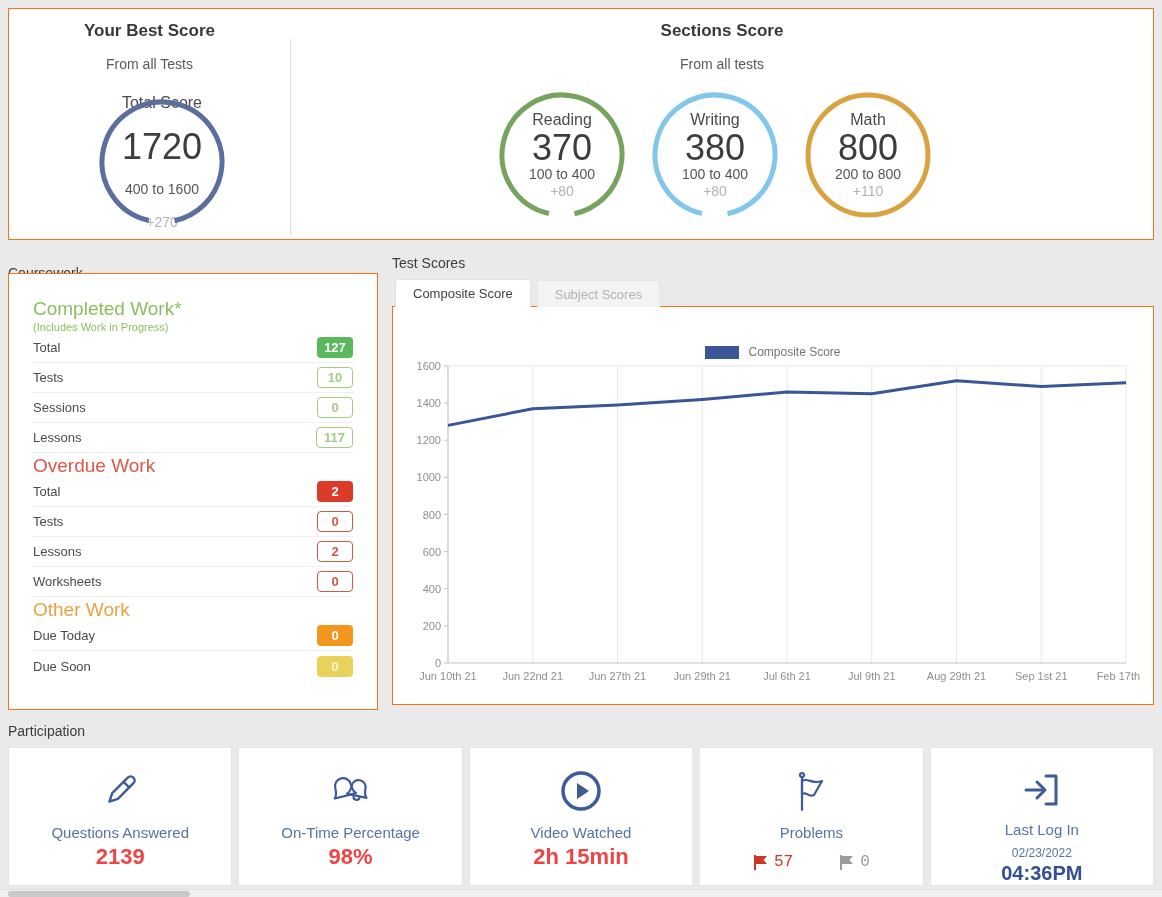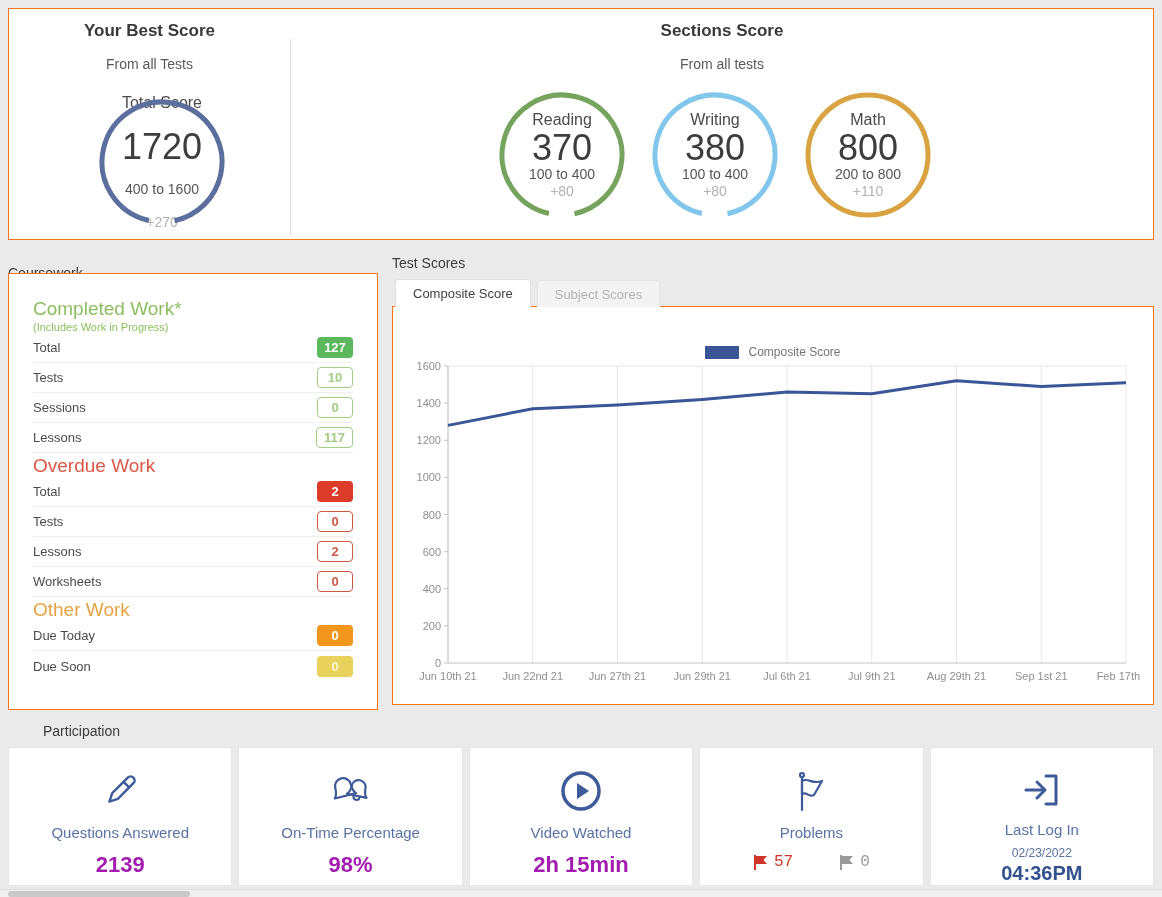--- a/index.html
+++ b/index.html
@@ -55,21 +55,21 @@
   .legend-swatch { width:34px; height:13px; }
   .legend-text { font-size:12px; color:#757575; }
   #chart-svg { position:absolute; left:10px; top:50px; }
   #chart-svg text { font-family:"Liberation Sans", sans-serif; font-size:11px; fill:#8f8f8f; }
 
   
   .part-row { position:absolute; left:8px; top:747px; width:1146px; height:139px; display:flex; gap:6px; }
   .part-card { flex:1; background:#fff; border:1px solid #e5e5e5; display:flex; flex-direction:column; align-items:center; padding-top:18px; }
   .part-icon { height:50px; display:flex; align-items:center; }
   .part-label { font-size:15px; color:#5873a3; margin-top:8px; }
-  .part-value { font-size:22px; font-weight:bold; color:#a21caf; margin-top:11px; }
+  .part-value { font-size:22px; font-weight:bold; color:#ef4444; margin-top:3px; }
   .flags-row { display:flex; gap:46px; margin-top:12px; align-items:center;font-family:Liberation Mono, monospace; }
   .flag-group { display:flex; align-items:center; gap:6px; font-size:16px; }
   .flag-red-text { color:#cc3527; }
   .flag-gray-text { color:#9b9b9b; }
   .part-date { font-size:12px; color:#5873a3; margin-top:8px; }
   .part-time { font-size:20px; font-weight:bold; color:#33518e; margin-top:2px; }
 
   
   .hscroll { position:absolute; left:0; top:889px; width:1162px; height:8px; background:#f0f0f0; border-top:1px solid #e0e0e0; }
   .hscroll-thumb { position:absolute; left:8px; top:1px; width:182px; height:6px; background:#c9c9c9; border-radius:3px; }
@@ -222,21 +222,21 @@
       <text x="299.25" y="323" text-anchor="middle">Jun 29th 21</text>
       <text x="384" y="323" text-anchor="middle">Jul 6th 21</text>
       <text x="468.75" y="323" text-anchor="middle">Jul 9th 21</text>
       <text x="553.5" y="323" text-anchor="middle">Aug 29th 21</text>
       <text x="638.25" y="323" text-anchor="middle">Sep 1st 21</text>
       <text x="723" y="323" text-anchor="middle">Feb 17th 22</text>
       <polyline points="45,68.39999999999998 129.75,51.69375000000002 214.5,47.98124999999999 299.25,42.41250000000002 384,34.98750000000001 468.75,36.84375 553.5,23.850000000000023 638.25,29.41874999999999 723,25.70625000000001" fill="none" stroke="#3a5697" stroke-width="3" stroke-linejoin="round"></polyline>
     </svg>
 </div>
 
-<div class="section-label" style="left:8px; top:723px;margin-left:35px;">Participation</div>
+<div class="section-label" style="left:8px; top:723px;">Participation</div>
 <div class="part-row">
 
   <div class="part-card">
     <div class="part-icon">
       <svg width="46" height="46" viewBox="0 0 46 46" fill="none" stroke="#3e5a99" stroke-width="2.4" stroke-linecap="round" stroke-linejoin="round">
         <g transform="rotate(45 23 23)">
           <path d="M19 8 a4 4 0 0 1 8 0 v22 l-4 8 -4 -8 z"></path>
           <line x1="19" y1="14" x2="27" y2="14"></line>
         </g>
       </svg>

